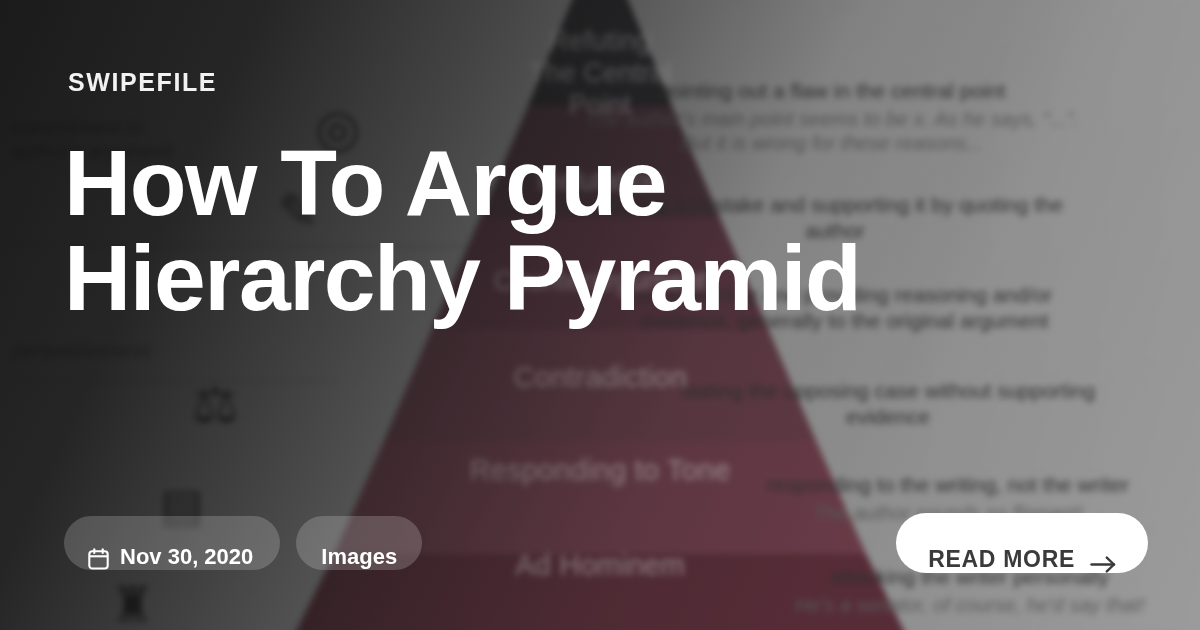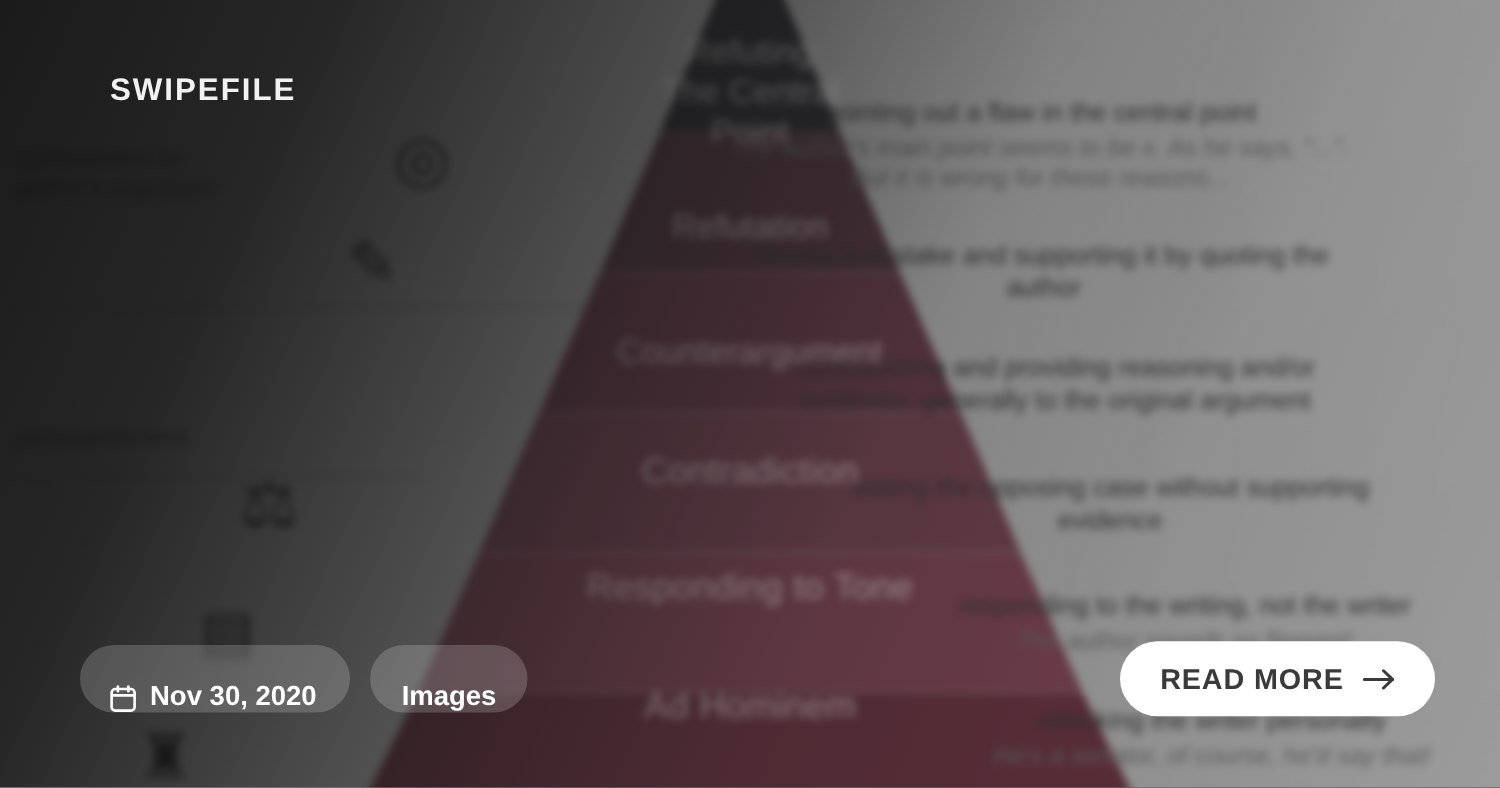--- a/index.html
+++ b/index.html
@@ -115,26 +115,25 @@
         rgba(55,55,55,0.10) 75%,
         rgba(60,60,60,0.04) 100%);
   }
 
   
   .content { position:absolute; inset:0; }
 
   .kicker {
     position:absolute;
     left:68px;
-    top:58px;
+    top:68px;
     font-size:25px;
     font-weight:bold;
     letter-spacing:1.6px;
     color:#f2f2f2;
-    margin-left:20px;
   }
 
   .title {
     position:absolute;
     left:64px;
     top:136px;
     width:1010px;
     color:#ffffff;
     font-size:93px;
     font-weight:bold;
@@ -169,21 +168,21 @@
   }
   .pill.date { padding:0 27px 0 24px; }
 
   .cal-icon { width:21px; height:22px; display:block; flex:none; }
 
   .spacer { flex:1 1 auto; }
 
   .read-more {
     height:60px;
     display:flex;
-    align-items:center;
+    align-items:flex-end;
     gap:15px;
     padding:0 32px;
     border-radius:30px;
     background:#ffffff;
     color:#3a3a3a;
     font-size:23px;
     font-weight:bold;
     letter-spacing:0.7px;
     white-space:nowrap;
   }
@@ -249,20 +248,24 @@
     <span class="glyph" style="left:200px;top:522px;font-size:46px;">▤</span>
     <span class="glyph" style="left:150px;top:620px;font-size:50px;">♜</span>
   </div>
 
   <div class="overlay"></div>
 
   <div class="content">
 
     <div class="kicker">SWIPEFILE</div>
 
+    <h1 class="title">
+      <span class="line">How To Argue</span>
+      <span class="line">Hierarchy Pyramid</span>
+    </h1>
 
     <div class="footer">
 
       <div class="pill date">
         <svg class="cal-icon" viewBox="0 0 21 22" fill="none">
           <rect x="1.3" y="3.2" width="18.4" height="17.3" rx="3" stroke="#ffffff" stroke-width="2.1"></rect>
           <path d="M1.6 8.3H19.4" stroke="#ffffff" stroke-width="2.1"></path>
           <path d="M6.3 1.2V5.0" stroke="#ffffff" stroke-width="2.1" stroke-linecap="round"></path>
           <path d="M14.7 1.2V5.0" stroke="#ffffff" stroke-width="2.1" stroke-linecap="round"></path>
         </svg>

